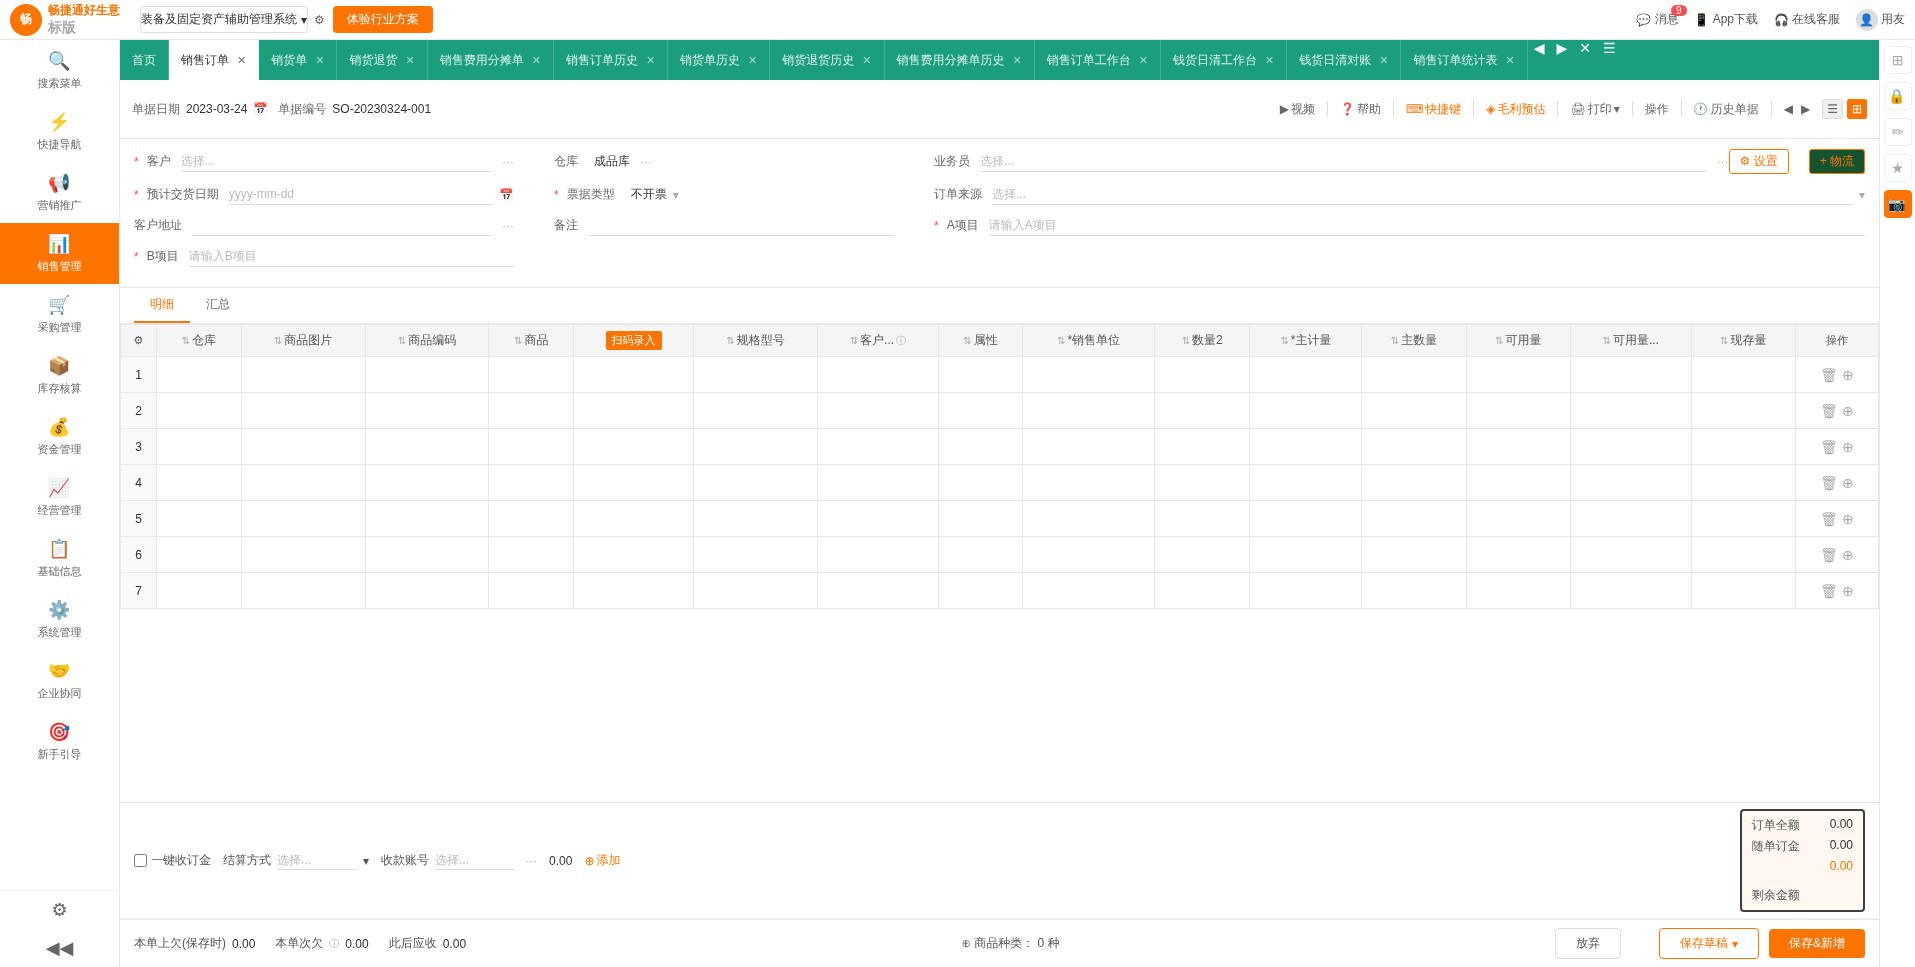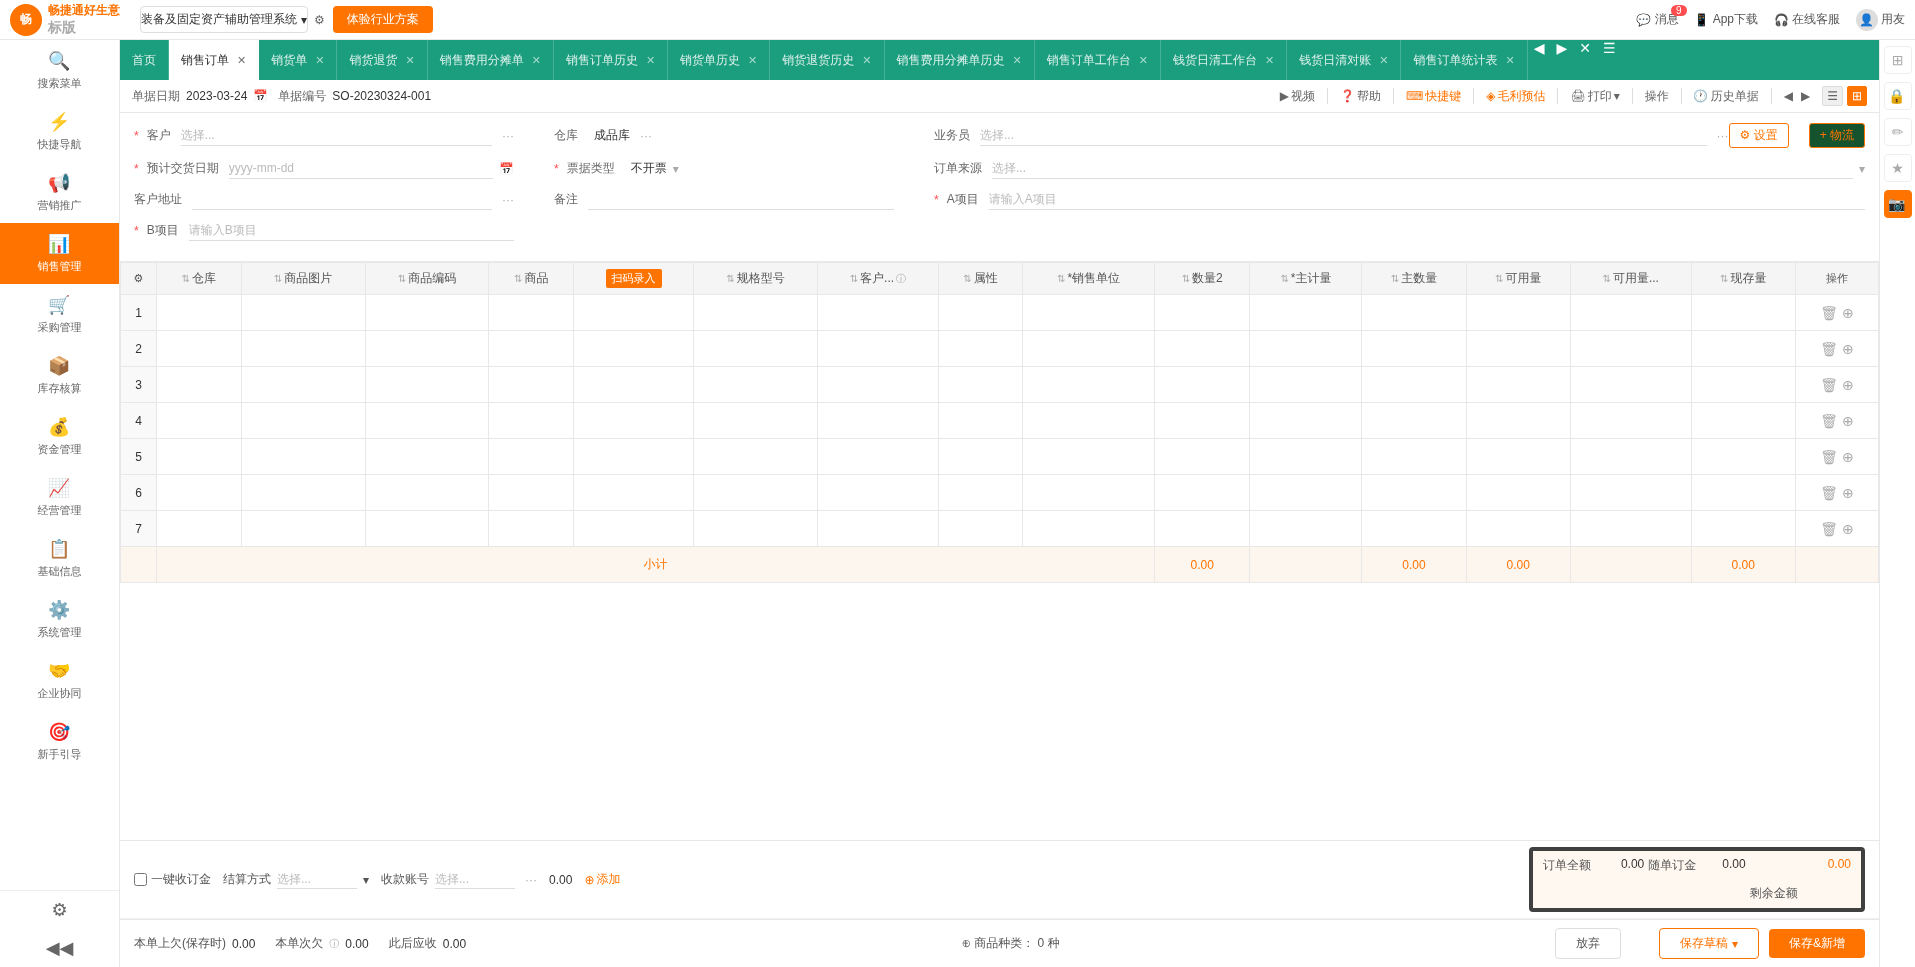--- a/index.html
+++ b/index.html
@@ -33,21 +33,21 @@
     .content-area { flex: 1; display: flex; flex-direction: column; overflow: hidden; }
 
     
     .tab-bar { background: #1a9e7e; display: flex; align-items: flex-start; height: 40px; flex-shrink: 0; overflow: hidden; }
     .tab-item { display: flex; align-items: center; padding: 0 12px; height: 100%; color: rgba(255,255,255,0.85); cursor: pointer; white-space: nowrap; border-right: 1px solid rgba(255,255,255,0.2); gap: 4px; font-size: 12px; }
     .tab-item.active { background: #fff; color: #333; }
     .tab-item .close-x { margin-left: 4px; opacity: 0.7; font-size: 11px; }
     .tab-nav-btn { color: white; padding: 0 6px; cursor: pointer; font-size: 14px; }
 
     
-    .page-header { background: #fff; padding: 6px 12px; display: flex; align-items: center; gap: 10px; border-bottom: 1px solid #e8e8e8; flex-shrink: 0; }
+    .page-header { background: #fff; padding: 19px 12px; display: flex; align-items: center; gap: 10px; border-bottom: 1px solid #e8e8e8; flex-shrink: 0; }
     .field-group { display: flex; align-items: center; gap: 6px; }
     .field-label { color: #666; white-space: nowrap; }
     .field-value { color: #333; font-weight: 500; }
     .field-icon { color: #aaa; cursor: pointer; }
     .header-actions { margin-left: auto; display: flex; align-items: center; gap: 8px; }
     .action-link { color: #666; cursor: pointer; display: flex; align-items: center; gap: 2px; }
     .action-link.orange { color: #ff7300; }
     .view-icons { display: flex; gap: 4px; margin-left: 4px; }
     .view-icon-btn { padding: 2px 4px; cursor: pointer; color: #666; border: 1px solid #ddd; border-radius: 2px; }
 
@@ -395,20 +395,24 @@
 
       <div class="form-row">
         <div class="form-field" style="max-width:380px;">
           <span class="required-star">*</span>
           <span class="form-field-label">B项目</span>
           <input class="form-input" placeholder="请输入B项目" style="">
         </div>
       </div>
     </div>
 
+    <div class="detail-tabs">
+      <div class="detail-tab active">明细</div>
+      <div class="detail-tab">汇总</div>
+    </div>
 
     <div class="table-container">
       <table class="data-table">
         <thead>
           <tr>
             <th class="th-settings">⚙</th>
             <th>
                 <div class="th-sortable">
                   <span class="sort-icon">⇅</span>
                   <span>仓库</span>
@@ -662,31 +666,20 @@
               <td></td>
               <td></td>
             <td>
                 <div class="row-actions">
                   <button class="row-action-btn">🗑</button>
                   <button class="row-action-btn">⊕</button>
                 </div>
               </td>
           </tr>
 
-          <tr class="subtotal-row">
-            <td></td>
-            <td class="subtotal-label" colspan="9">小计</td>
-            <td class="subtotal-val">0.00</td>
-            <td></td>
-            <td class="subtotal-val">0.00</td>
-            <td class="subtotal-val">0.00</td>
-            <td></td>
-            <td class="subtotal-val">0.00</td>
-            <td></td>
-          </tr>
         </tbody>
       </table>
     </div>
 
     <div class="footer-area">
       <div class="footer-row1">
         <label class="checkbox-label">
           <input type="checkbox" style="">
           <span>一键收订金</span>
         </label>
@@ -699,21 +692,21 @@
           <span>收款账号</span>
           <input class="footer-input" placeholder="选择..." style="">
           <span class="dots-btn">···</span>
         </div>
         <span style="color:#333;">0.00</span>
         <span class="add-btn">
           <span style="color:#ff7300;">⊕</span>
           <span>添加</span>
         </span>
 
-        <div style="margin-left:auto; display:flex; gap:4px; padding:6px 10px; background:#fff8f0; border:4px solid #404040; border-radius:4px;">
+        <div style="margin-left:auto; display:flex; flex-direction:column; gap:4px; padding:6px 10px; background:#fff8f0; border:2px solid #404040; border-radius:4px;">
           <div style="display:flex; justify-content:space-between; gap:30px;">
             <span style="color:#555;">订单全额</span>
             <span style="color:#333;">0.00</span>
           </div>
           <div style="display:flex; justify-content:space-between; gap:26px;text-align:right;">
             <span style="color:#555;">随单订金</span>
             <span style="color:#333;">0.00</span>
           </div>
           <div style="display:flex; justify-content:space-between; gap:30px;">
             <span style="color:#555;margin-top:28px;">剩余金额</span>

